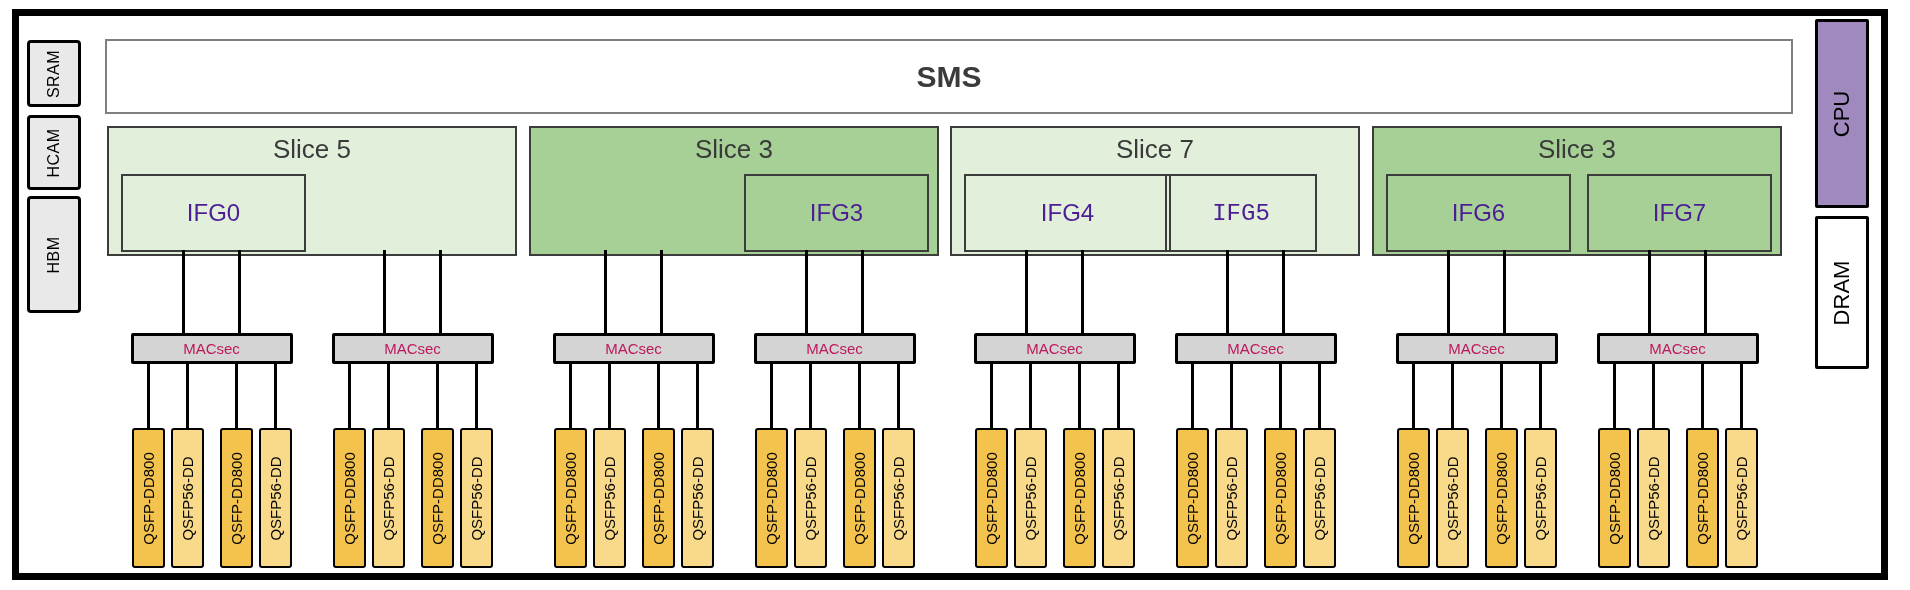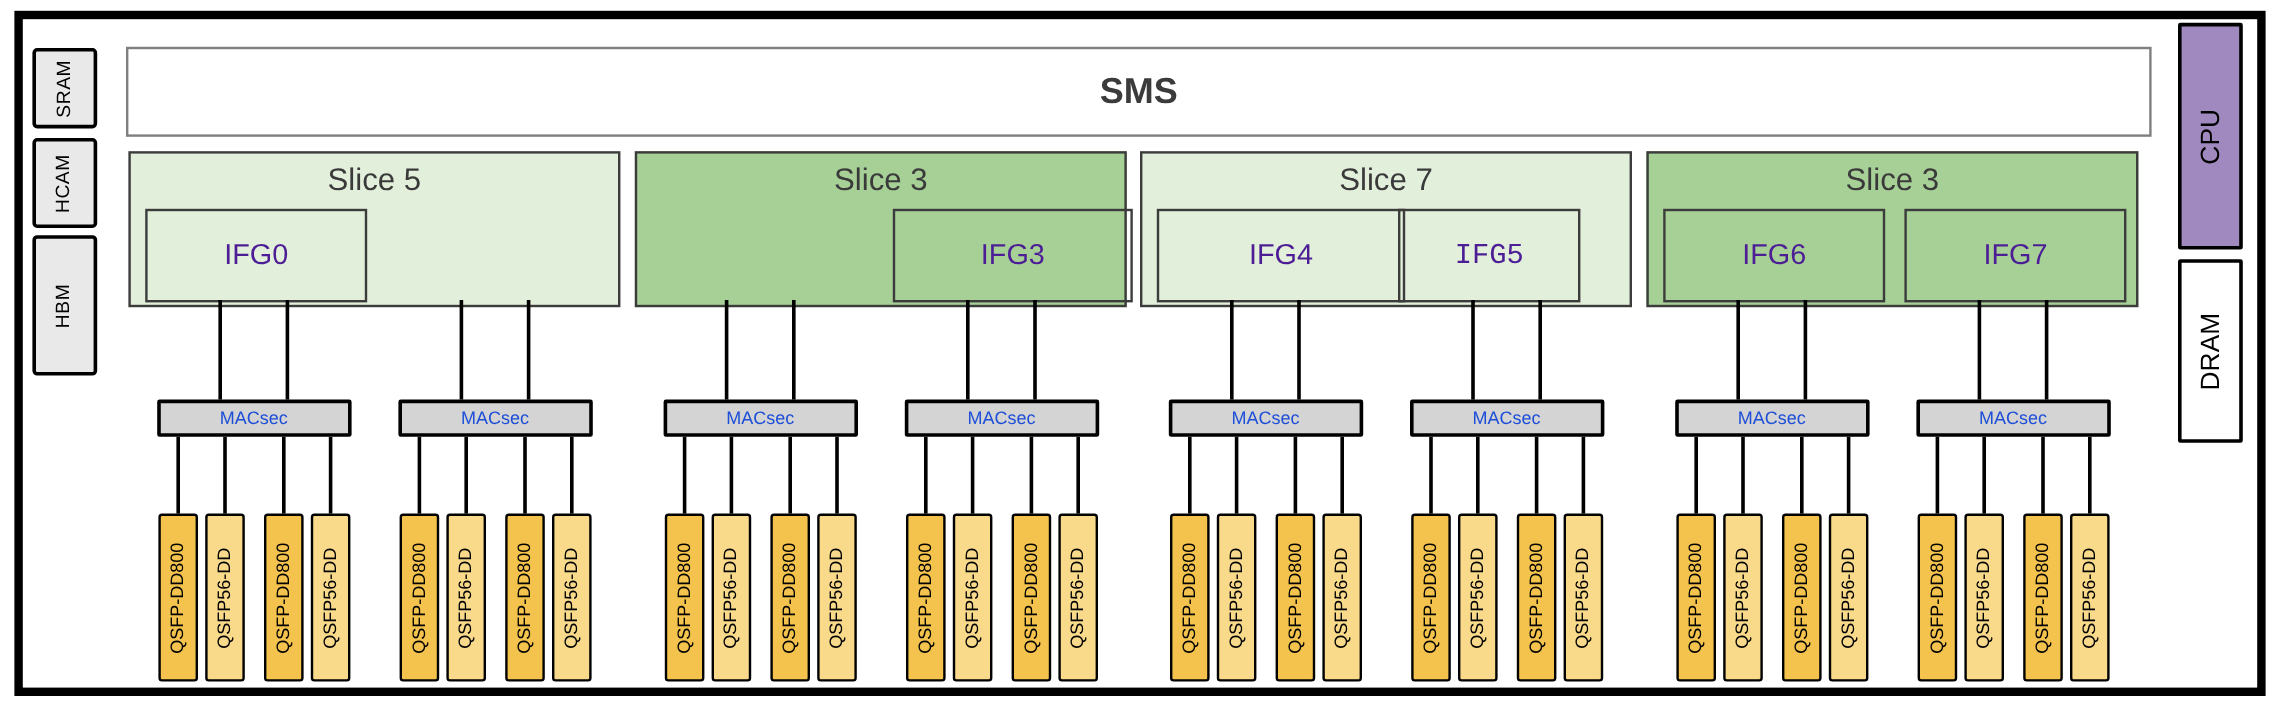--- a/index.html
+++ b/index.html
@@ -17,21 +17,21 @@
   .sms{left:105px;top:39px;width:1688px;height:75px;background:#fff;border:2px solid #7F7F7F;
        display:flex;align-items:center;justify-content:center;}
   .sms span{font-size:30px;font-weight:600;color:#3B3B3B;}
   .slice{top:126px;height:130px;border:2px solid #3C3C3C;}
   .slice-title{position:absolute;left:0;right:0;top:6px;text-align:center;
                font-size:26px;color:#3A3A3A;}
   .ifg{position:absolute;top:46px;height:78px;border:2px solid #3C3C3C;box-sizing:border-box;
        display:flex;align-items:center;justify-content:center;font-size:24px;color:#4c1d95;}
   .macsec{top:333px;height:31px;width:162px;border:3px solid #000;border-radius:2px;
           display:flex;align-items:center;justify-content:center;}
-  .macsec span{font-size:15px;color:#1d4ed8;}
+  .macsec span{font-size:15px;color:#be185d;}
   .qsfp{top:428px;height:140px;width:33px;border:2.5px solid #000;border-radius:3px;
         display:flex;align-items:center;justify-content:center;}
   .qsfp .vtext{font-size:15px;}
   .vline{width:3px;background:#000;}
   .cpu{left:1815px;top:19px;width:54px;height:189px;border:3px solid #000;border-radius:2px;
        display:flex;align-items:center;justify-content:center;}
   .dram{left:1815px;top:216px;width:54px;height:153px;background:#fff;border:3px solid #000;
         border-radius:2px;display:flex;align-items:center;justify-content:center;}
   .cpu .vtext,.dram .vtext{font-size:22px;}
 </style>
@@ -102,21 +102,21 @@
     <div class="abs vline" style="left: 435.5px; top: 364px; height: 64px; background: rgb(0, 0, 0);"></div>
     <div class="abs qsfp" style="left: 420.5px; background: rgb(244, 195, 77);">
       <span class="vtext">QSFP-DD800</span>
     </div>
     <div class="abs vline" style="left: 474.5px; top: 364px; height: 64px; background: rgb(0, 0, 0);"></div>
     <div class="abs qsfp" style="left: 459.5px; background: rgb(249, 218, 138);">
       <span class="vtext">QSFP56-DD</span>
     </div>
     <div class="abs slice" style="left: 529px; width: 410px; background: rgb(166, 208, 150);">
       <div class="slice-title">Slice 3</div>
-      <div class="ifg" style="left: 213px; width: 200px;">IFG3</div>
+      <div class="ifg" style="left: 213px; width: 185px;">IFG3</div>
     </div>
     <div class="abs vline" style="left: 604px; top: 250px; height: 83px; background: rgb(0, 0, 0);"></div>
     <div class="abs vline" style="left: 660px; top: 250px; height: 83px; background: rgb(0, 0, 0);"></div>
     <div class="abs macsec" style="left: 552.5px; background: rgb(212, 212, 212);">
       <span class="">MACsec</span>
     </div>
     <div class="abs vline" style="left: 568.5px; top: 364px; height: 64px; background: rgb(0, 0, 0);"></div>
     <div class="abs qsfp" style="left: 553.5px; background: rgb(244, 195, 77);">
       <span class="vtext">QSFP-DD800</span>
     </div>

